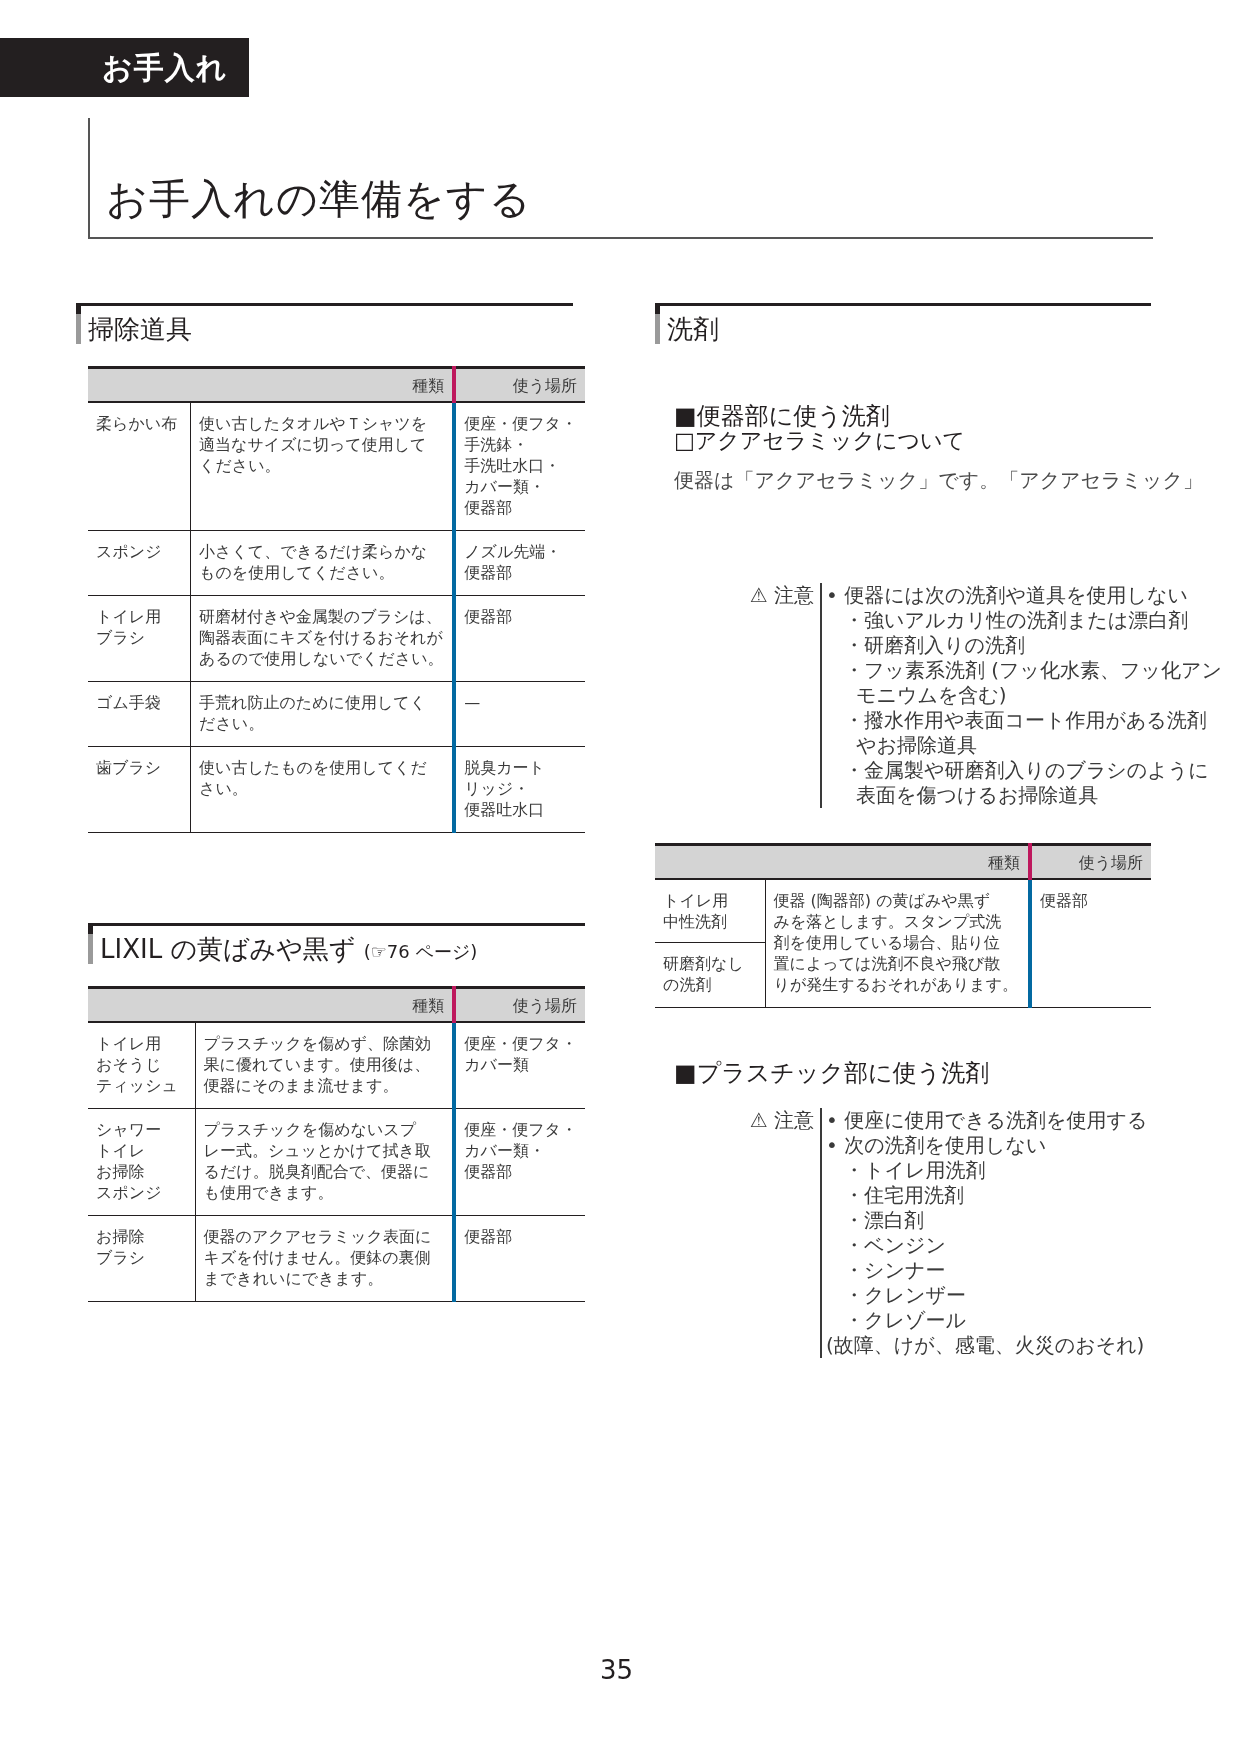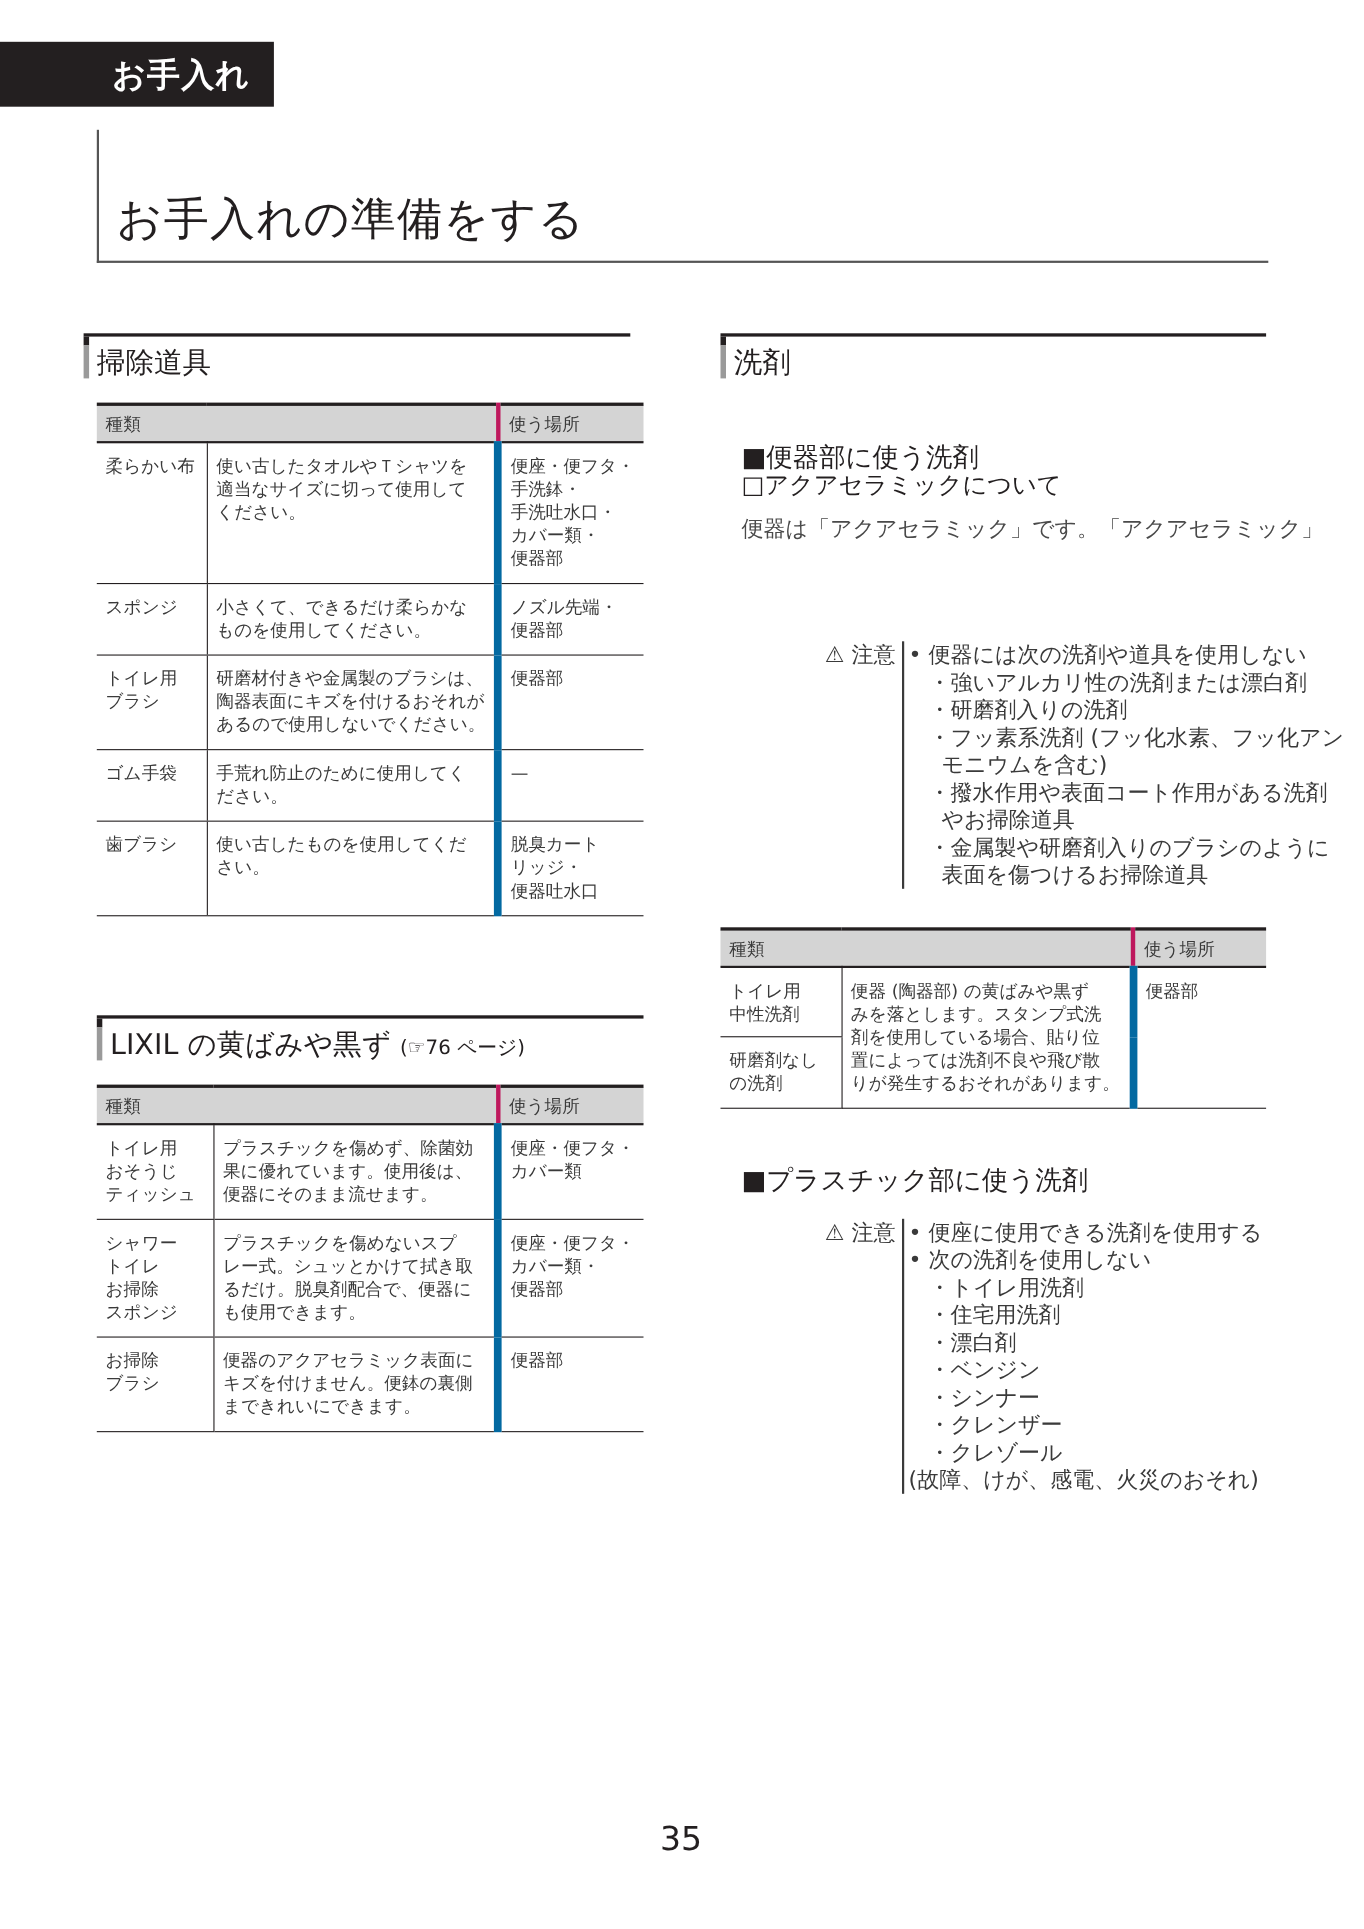--- a/index.html
+++ b/index.html
@@ -33,28 +33,28 @@
     position: absolute; left: 0; top: 8px; width: 5px; height: 30px; background: #9a9a9a;
   }
   .section-head h2 {
     position: absolute; left: 12px; top: 6px; margin: 0; font-size: 26px; font-weight: normal; color: #231f20; white-space: nowrap;
   }
   .section-head h2 .ref { font-size: 18px; }
   table.tbl {
     position: absolute; border-collapse: collapse; font-size: 16px; color: #3a3a3a; line-height: 21px;
   }
   table.tbl th {
-    background: #d4d4d4; font-weight: normal; text-align: left; padding: 5px 8px;
-    border-top: 3px solid #231f20; border-bottom: 2px solid #231f20; height: 22px;
+    background: #d4d4d4; font-weight: normal; text-align: right; padding: 5px 8px;
+    border-top: 3px solid #231f20; border-bottom: 2px solid #231f20; height: 22px; font-family: Liberation Serif, serif;
   }
   table.tbl th.place { border-left: 4px solid #be185d; }
   table.tbl td {
     vertical-align: top; padding: 10px 8px 12px 8px; border-bottom: 1.5px solid #231f20;
   }
-  table.tbl td.desc { border-left: 1px solid #231f20; border-right: 7px solid #0369a1; }
+  table.tbl td.desc { border-left: 1px solid #231f20; border-right: 4px solid #0369a1; }
   table.tbl td .line { display: block; white-space: nowrap; }
   .subhead {
     position: absolute; font-size: 24px; color: #231f20; white-space: nowrap;
   }
   .subhead.small { font-size: 22px; }
   .body-text {
     position: absolute; font-size: 20px; line-height: 29px; color: #4a4a4a; white-space: nowrap;
   }
   .caution {
     position: absolute; font-size: 20px; line-height: 25px; color: #3a3a3a;
@@ -62,21 +62,21 @@
   .caution .label {
     position: absolute; left: 0; top: 0; white-space: nowrap; width: 68px; text-align: right;
   }
   .caution .list {
     position: absolute; left: 74px; top: 0; border-left: 2px solid #3a3a3a; padding-left: 4px;
   }
   .caution .item { white-space: nowrap; display: block; }
   .caution .sub { padding-left: 18px; }
   .caution .sub.cont { padding-left: 30px; }
   .page-number {
-    position: absolute; left: 600px; top: 1655px; font-size: 30px; color: #231f20;
+    position: absolute; left: 600px; top: 1655px; font-size: 26px; color: #231f20;
   }
 </style>
 </head>
 <body>
 
 <div class="chapter-tab">
   <span>お手入れ</span>
 </div>
 
 <div class="title-block">

